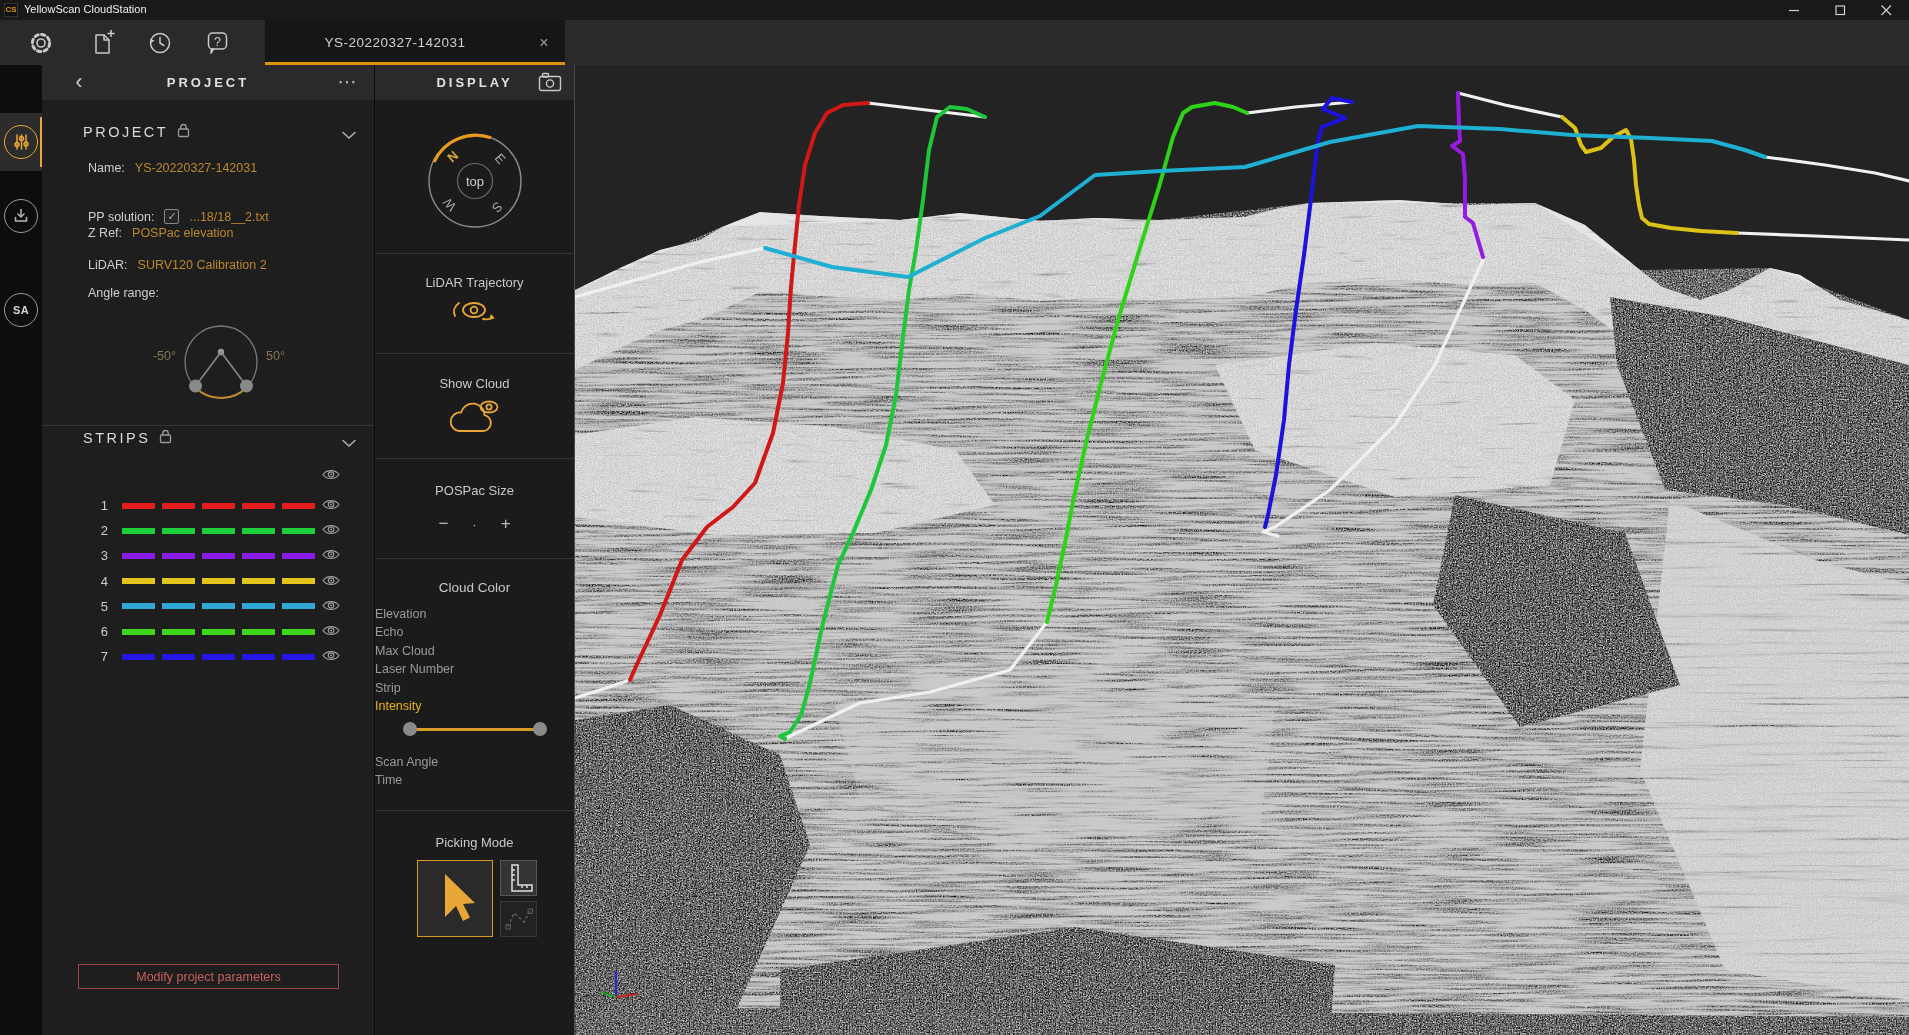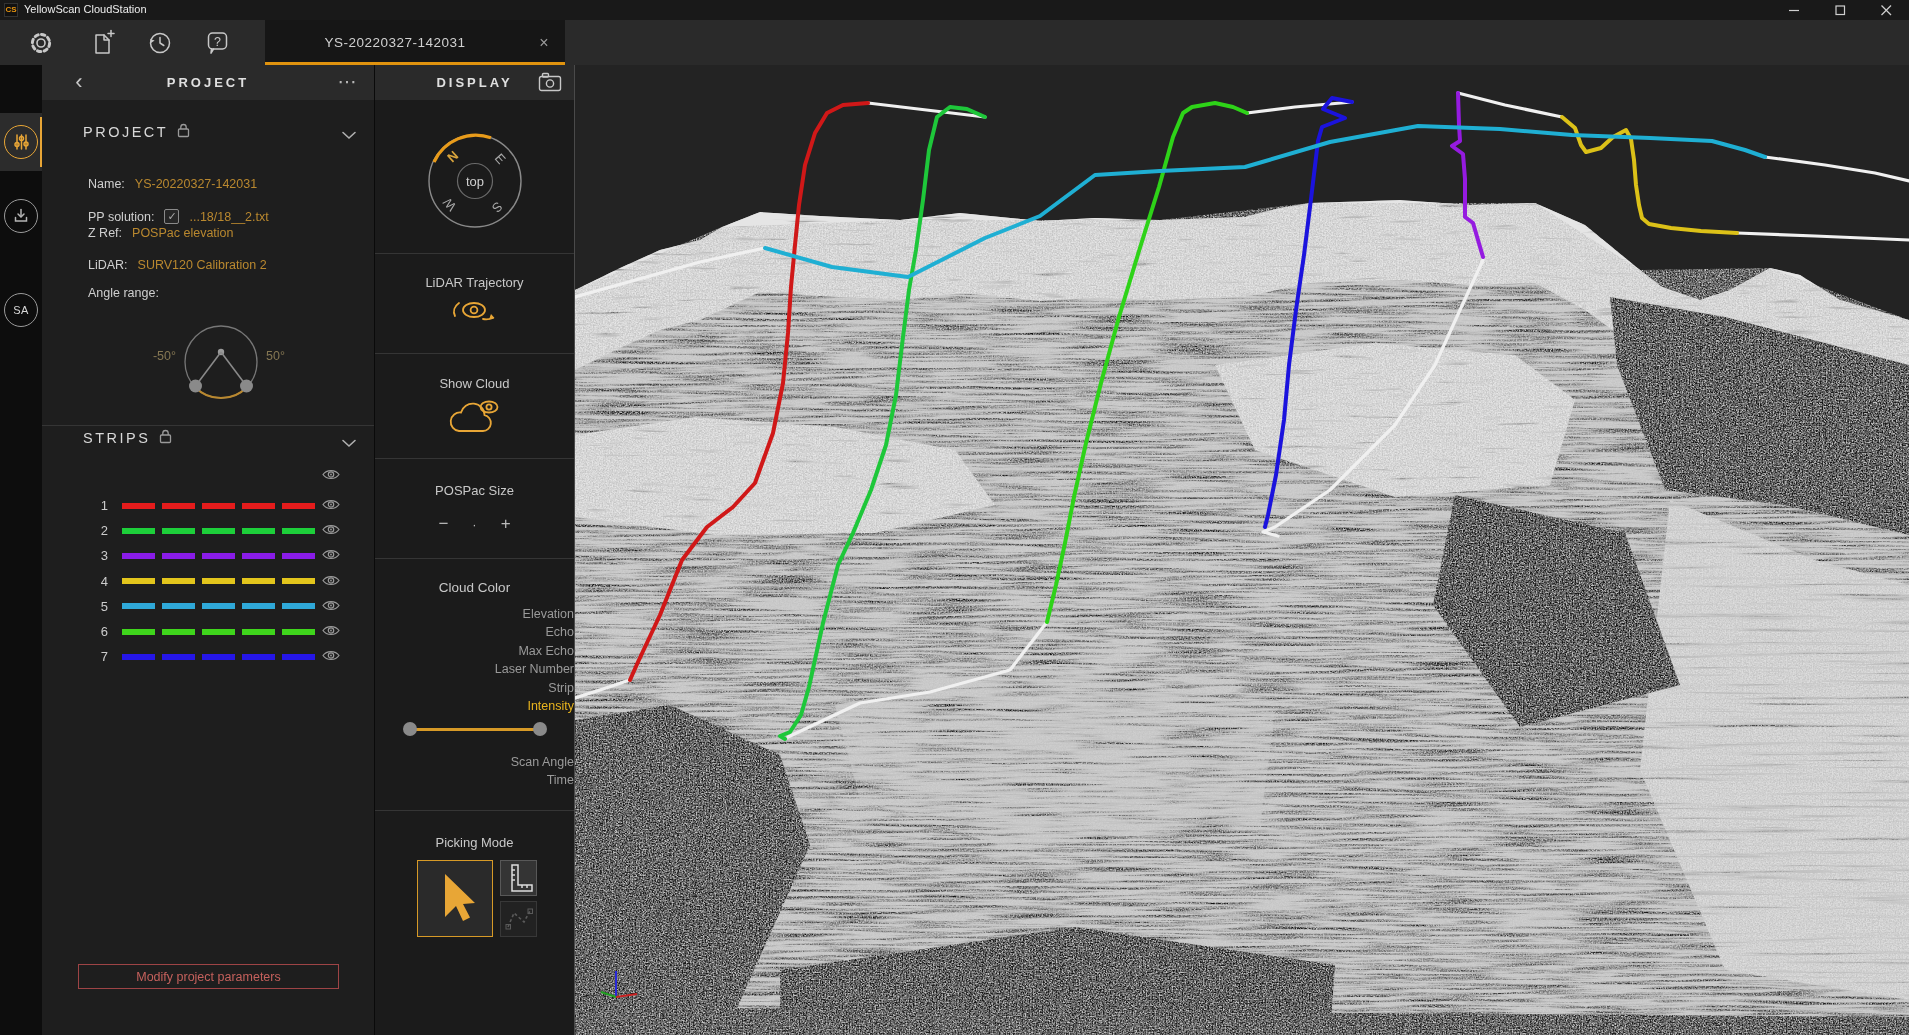--- a/index.html
+++ b/index.html
@@ -28,21 +28,21 @@
 
   
   #rail { position:absolute; left:0; top:65px; width:42px; height:970px; background:#0d0d0d; }
   .rail-item { position:absolute; left:0; width:42px; height:58px; display:flex; align-items:center; justify-content:center; }
   .rail-item.active { background:#2c2c2c; }
   .rail-item.active::after { content:""; position:absolute; right:0; top:4px; bottom:4px; width:2px; background:#e8a636; }
   .rail-circle { width:34px; height:34px; border-radius:50%; border:1.4px solid #9a9a9a; display:flex; align-items:center; justify-content:center; }
   .rail-item.active .rail-circle { border-color:#e8a636; }
   .rail-circle svg { stroke:#b5b5b5; fill:none; stroke-width:1.5; stroke-linecap:round; }
   .rail-item.active .rail-circle svg { stroke:#e8a636; }
-  #rail-user { color:#d8d8d8; font-size:11px; font-weight:normal; letter-spacing:0.3px; }
+  #rail-user { color:#d8d8d8; font-size:11px; font-weight:bold; letter-spacing:0.3px; }
 
   
   #project-panel { position:absolute; left:42px; top:65px; width:333px; height:970px; background:#1e1e1e; border-right:1px solid #0a0a0a; }
   .panel-header { position:absolute; left:0; top:0; width:100%; height:35px; background:#2a2a2a;
                   display:flex; align-items:center; justify-content:center;
                   color:#e0e0e0; font-size:13px; font-weight:bold; letter-spacing:3px; }
   #project-back { position:absolute; left:24px; top:4px; width:26px; height:26px; color:#c8c8c8; font-size:22px;
                   display:flex; align-items:center; justify-content:center; font-weight:normal; letter-spacing:0; }
   #project-menu { position:absolute; right:14px; top:3px; width:26px; height:26px; color:#b8b8b8; font-size:19px;
                   display:flex; align-items:center; justify-content:center; letter-spacing:0; font-weight:normal; }
@@ -62,21 +62,21 @@
   .strip-eye { position:absolute; left:280px; top:4px; width:18px; height:14px; }
   .eye-svg svg { stroke:#9a9a9a; fill:none; stroke-width:1.2; }
   #modify-btn { position:absolute; left:36px; top:899px; width:261px; height:25px; background:transparent;
                 border:1px solid #9e4446; color:#c4605c; font-size:12.5px; display:flex; align-items:center; justify-content:center; }
 
   
   #display-panel { position:absolute; left:375px; top:65px; width:200px; height:970px; background:#1b1b1b; border-right:1px solid #4a4a4a; }
   #display-camera { position:absolute; right:12px; top:6px; width:24px; height:22px; }
   #display-camera svg { stroke:#c8c8c8; fill:none; stroke-width:1.4; }
   .dlabel { position:absolute; left:0; width:100%; text-align:center; color:#c8c8c8; font-size:13px; }
-  .dopt { width:100%; text-align:right; color:#9a9a9a; font-size:12.5px; line-height:18.4px; }
+  .dopt { width:100%; text-align:left; color:#9a9a9a; font-size:12.5px; line-height:18.4px; }
   .dopt.selected { color:#e8b41e; }
   #ps-controls { position:absolute; top:449px; left:0; width:100%; display:flex; justify-content:center; align-items:center; gap:24px;
                  color:#bbbbbb; font-size:17px; }
   #ps-dot { font-size:13px; }
   #slider { position:absolute; left:28px; top:656px; width:144px; height:16px; }
   #slider-track { position:absolute; left:6px; right:6px; top:7px; height:2.5px; background:#d79a27; }
   .slider-handle { position:absolute; top:1px; width:14px; height:14px; border-radius:50%; background:#8a8a8a; }
   #picking-cursor { position:absolute; left:42px; top:795px; width:76px; height:77px; background:#2a2a2a; border:1px solid #d79a27; }
   #picking-ruler { position:absolute; left:125px; top:795px; width:37px; height:36px; background:#343434; border:1px solid #585858; }
   #picking-path { position:absolute; left:125px; top:836px; width:37px; height:36px; background:#222222; border:1px solid #383838; }
@@ -190,21 +190,21 @@
           <path d="M3.8 6 V4.2 a2.7 2.7 0 0 1 5.4 0 V6"></path>
         </svg>
     </span>
   </div>
   <div class="chev" style="left:298px; top:62px">
     <svg width="18" height="12">
         <polyline points="3,3.5 9,9 15,3.5"></polyline>
       </svg>
   </div>
 
-  <div class="field" style="top:112px">
+  <div class="field" style="top:96px">
     <span>Name:</span>
     <span class="val">YS-20220327-142031</span>
   </div>
   <div class="field" style="top:144px">
     <span>PP solution:</span>
     <span id="pp-check">✓</span>
     <span class="val">...18/18__2.txt</span>
   </div>
   <div class="field" style="top:161px">
     <span>Z Ref:</span>
@@ -376,21 +376,21 @@
     <span id="ps-dot">·</span>
     <span>+</span>
   </div>
 
   <div class="hdivider" style="top:493px"></div>
 
   <div class="dlabel" style="top:515px; font-size:13.5px">Cloud Color</div>
   <div class="abs" style="top:540px; left:0; width:100%" id="cc-options-above">
       <div class="dopt">Elevation</div>
       <div class="dopt">Echo</div>
-      <div class="dopt">Max Echo</div>
+      <div class="dopt">Max Cloud</div>
       <div class="dopt">Laser Number</div>
       <div class="dopt">Strip</div>
       <div class="dopt selected">Intensity</div>
     </div>
 
   <div id="slider">
     <div id="slider-track"></div>
     <div class="slider-handle" style="left:0"></div>
     <div class="slider-handle" style="right:0"></div>
   </div>

